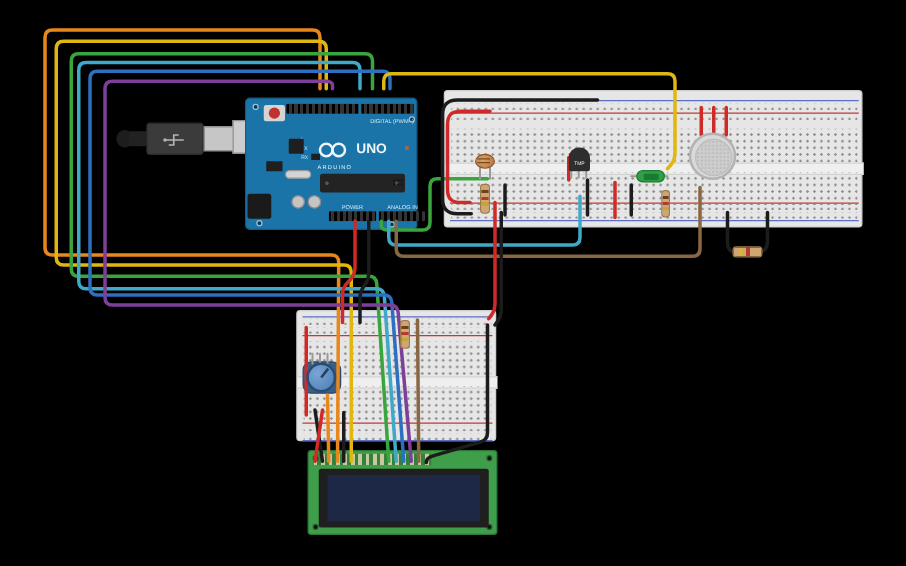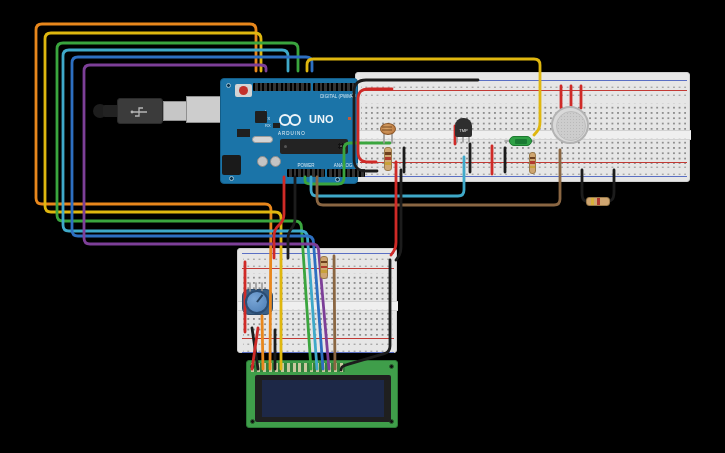--- a/index.html
+++ b/index.html
@@ -9,21 +9,21 @@
   
   .bb{position:absolute;background:#e6e6e6;border:1px solid #cfcfcf;border-radius:3px;box-sizing:border-box;z-index:1;}
   .holes{position:absolute;background-image:radial-gradient(circle,#8f8f8f 0.9px,rgba(0,0,0,0) 1.15px);
     background-size:5.6px 5.3px;background-position:2.5px 2px;}
   .railline{position:absolute;height:1.4px;}
   .railline.red{background:#c23a35;}
   .railline.blue{background:#5a6fc4;}
   .channel{position:absolute;background:#efefef;border-top:1px solid #d2d2d2;border-bottom:1px solid #d2d2d2;}
   
   #arduino{position:absolute;left:196px;top:78px;width:138px;height:106px;background:#1b74a8;
-    border:1px solid #135d88;border-radius:4px;box-sizing:border-box;z-index:1;margin-left:24px;}
+    border:1px solid #135d88;border-radius:4px;box-sizing:border-box;z-index:1;}
   #arduino .hdr{position:absolute;height:8px;background:#151515;
     background-image:repeating-linear-gradient(90deg,#000 0 2px,#333 2px 4.6px);border-radius:1px;}
   #arduino .txt{position:absolute;color:#d5e7f2;white-space:nowrap;}
   .screw{position:absolute;width:5px;height:5px;border-radius:50%;background:#0a3550;border:1px solid #9fc3d6;box-sizing:border-box;}
   
   #lcd{position:absolute;left:246px;top:360px;width:152px;height:68px;background:#3f9e4a;
     border:1px solid #2c7a36;border-radius:3px;box-sizing:border-box;z-index:1;}
   #lcd .bezel{position:absolute;left:8px;top:14px;width:136px;height:47px;background:#1f1f1f;border-radius:2px;}
   #lcd .screen{position:absolute;left:15px;top:19px;width:122px;height:37px;background:#1d2847;}
   #lcd .pads{position:absolute;left:4px;top:2px;width:94px;height:9px;background:#33813c;

